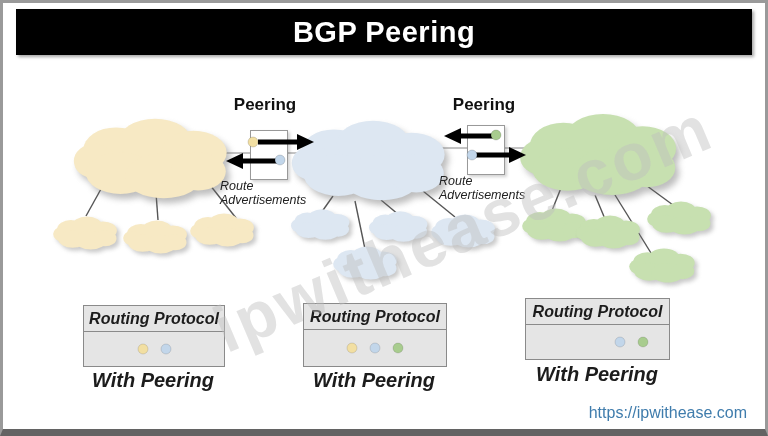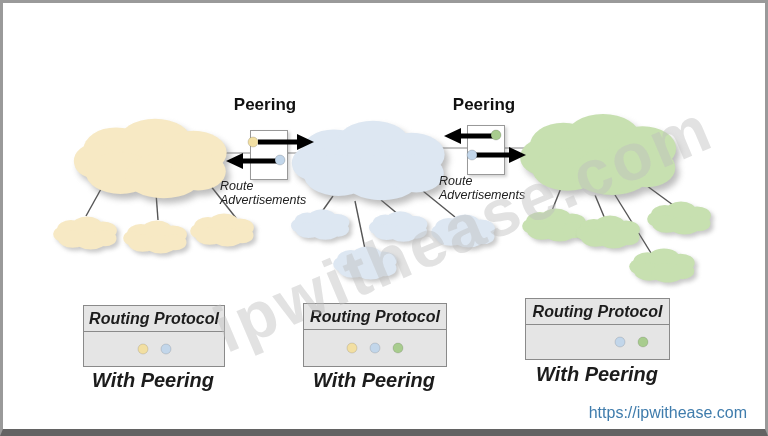--- a/index.html
+++ b/index.html
@@ -89,20 +89,23 @@
         <ellipse cx="100" cy="35" rx="42" ry="26"></ellipse>
         <ellipse cx="145" cy="48" rx="38" ry="25"></ellipse>
         <ellipse cx="30" cy="58" rx="24" ry="20"></ellipse>
         <ellipse cx="60" cy="72" rx="40" ry="24"></ellipse>
         <ellipse cx="110" cy="75" rx="45" ry="26"></ellipse>
         <ellipse cx="150" cy="70" rx="32" ry="22"></ellipse>
       </symbol>
     </defs>
   </svg>
 
+  <div class="abs banner">
+    <span class="title">BGP Peering</span>
+  </div>
 
   <svg class="abs lines-layer" viewBox="0 0 768 436">
 
     <line class="conn" x1="103" y1="177" x2="83" y2="213"></line>
     <line class="conn" x1="153" y1="190" x2="155" y2="217"></line>
     <line class="conn" x1="207" y1="182" x2="233" y2="215"></line>
 
     <line class="conn" x1="330" y1="193" x2="318" y2="210"></line>
     <line class="conn" x1="352" y1="198" x2="362" y2="246"></line>
     <line class="conn" x1="378" y1="197" x2="396" y2="212"></line>

